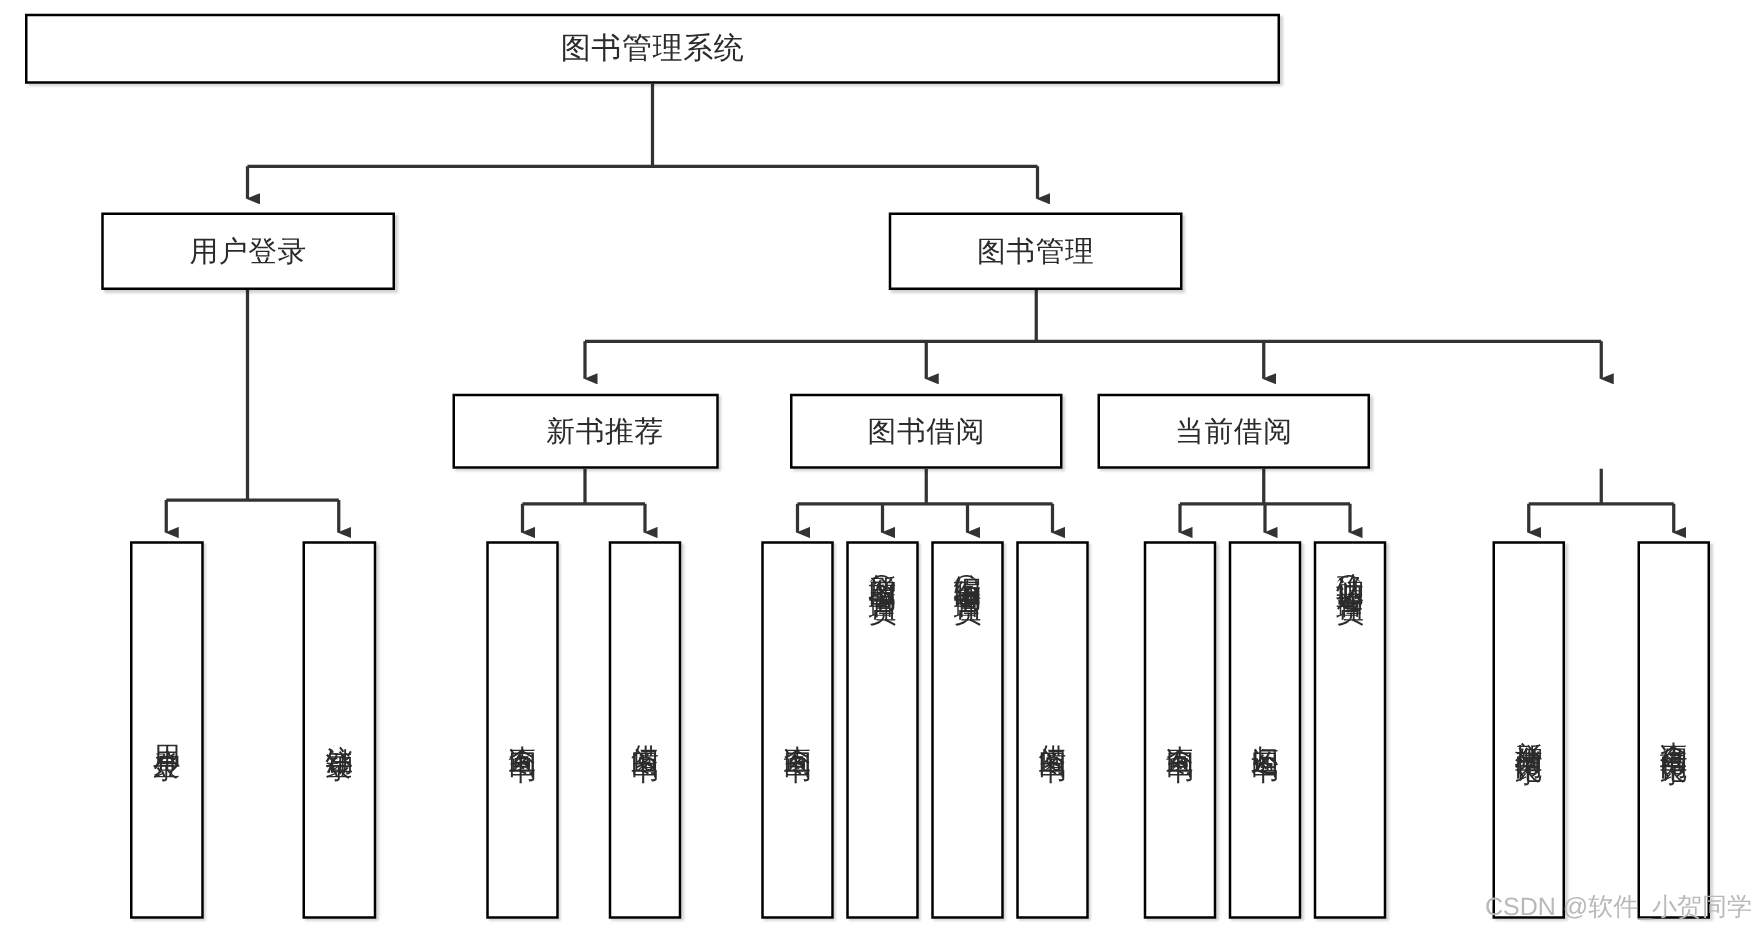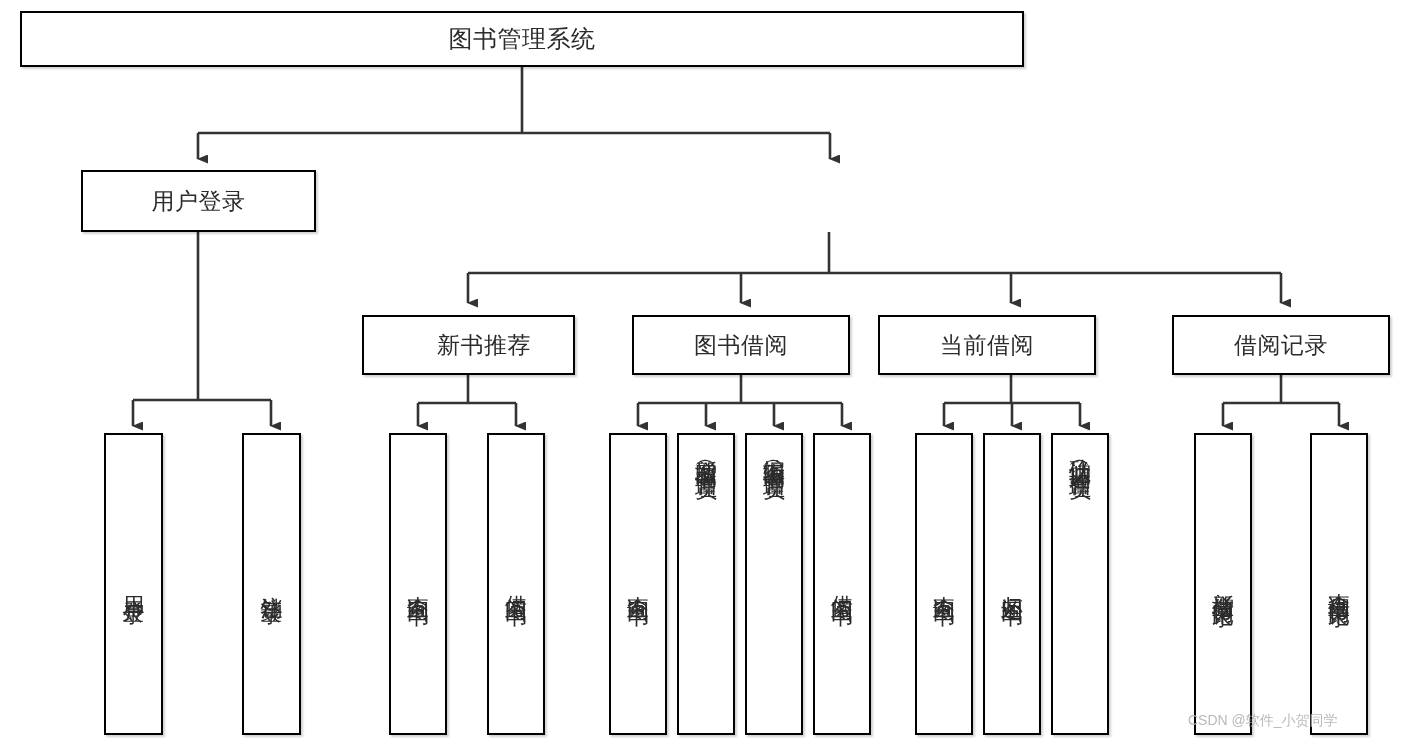--- a/index.html
+++ b/index.html
@@ -64,21 +64,21 @@
     white-space: nowrap;
   }
   .node.vertical.center-text {
     align-items: center;
     padding-top: 0;
   }
   #watermark {
     position: absolute;
     left: 1188px;
     top: 712px;
-    font-size: 14px;
+    font-size: 20px;
     color: #b9b9b9;
     white-space: nowrap;
     z-index: 5;
     font-family: "Liberation Sans", "DejaVu Sans", sans-serif;
   }
 </style>
 </head>
 <body>
 
 <div id="diagram-root">
@@ -133,33 +133,33 @@
     </g>
   </svg>
 
   <div class="node horizontal root" style="left:20px; top:11px; width:1004px; height:56px;">
     <span class="node-label">图书管理系统</span>
   </div>
 
   <div class="node horizontal" style="left:81px; top:170px; width:235px; height:62px;">
     <span class="node-label">用户登录</span>
   </div>
+  <div class="node horizontal" style="left:711px; top:170px; width:235px; height:62px;">
+    <span class="node-label">图书管理</span>
+  </div>
 
   <div class="node horizontal" style="left:362px; top:315px; width:213px; height:60px;padding-left:31px;">
     <span class="node-label">新书推荐</span>
   </div>
   <div class="node horizontal" style="left:632px; top:315px; width:218px; height:60px;">
     <span class="node-label">图书借阅</span>
   </div>
   <div class="node horizontal" style="left:878px; top:315px; width:218px; height:60px;">
     <span class="node-label">当前借阅</span>
   </div>
-  <div class="node horizontal" style="left:1172px; top:315px; width:218px; height:60px;">
-    <span class="node-label">借阅记录</span>
-  </div>
 
   <div class="node vertical center-text" style="left:104px; top:433px; width:59px; height:302px;">
     <span class="node-label">用户登录</span>
   </div>
   <div class="node vertical center-text" style="left:242px; top:433px; width:59px; height:302px;">
     <span class="node-label">注销登录</span>
   </div>
 
   <div class="node vertical center-text" style="left:389px; top:433px; width:58px; height:302px;">
     <span class="node-label">查询图书</span>

